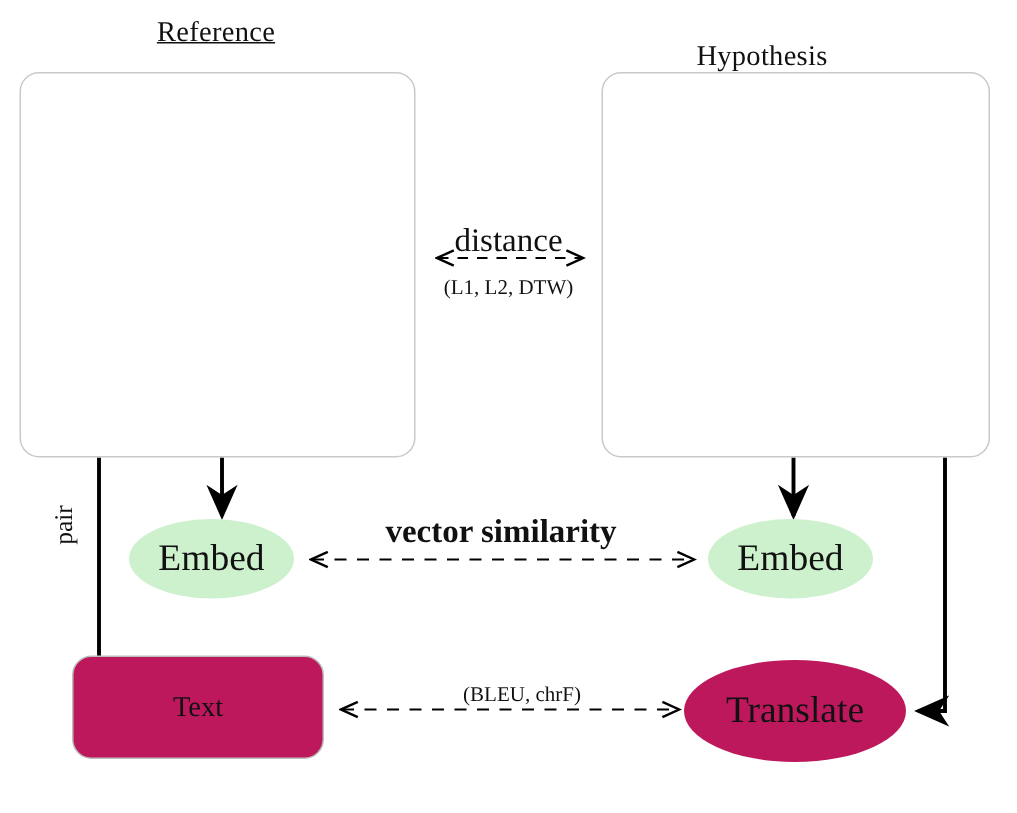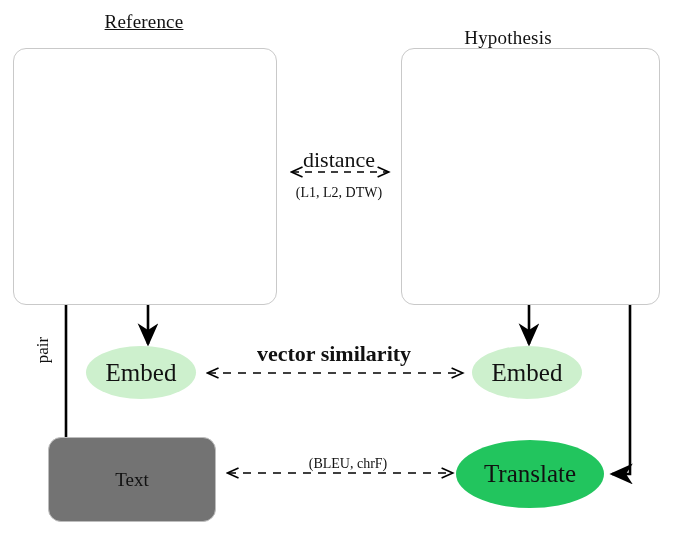--- a/index.html
+++ b/index.html
@@ -48,31 +48,31 @@
     display: flex;
     align-items: center;
     justify-content: center;
     border-radius: 50%;
     font-size: 25px;
     color: #111;
     white-space: nowrap;
   }
   #node-embed-left  { left: 86px;  top: 346px; width: 110px; height: 53px; background: #cdf0cd; }
   #node-embed-right { left: 472px; top: 346px; width: 110px; height: 53px; background: #cdf0cd; }
-  #node-translate   { left: 456px; top: 440px; width: 148px; height: 68px; background: #22c55e; }
+  #node-translate   { left: 456px; top: 440px; width: 148px; height: 68px; background: #be185d; }
 
   #node-text {
     position: absolute;
     left: 48px;
     top: 437px;
     width: 168px;
-    height: 85px;
+    height: 69px;
     border: 1.3px solid #bdbdbd;
     border-radius: 13px;
-    background: #737373;
+    background: #be185d;
     display: flex;
     align-items: center;
     justify-content: center;
     font-size: 19px;
     color: #111;
     box-sizing: border-box;
   }
 
   .edge-label {
     position: absolute;

